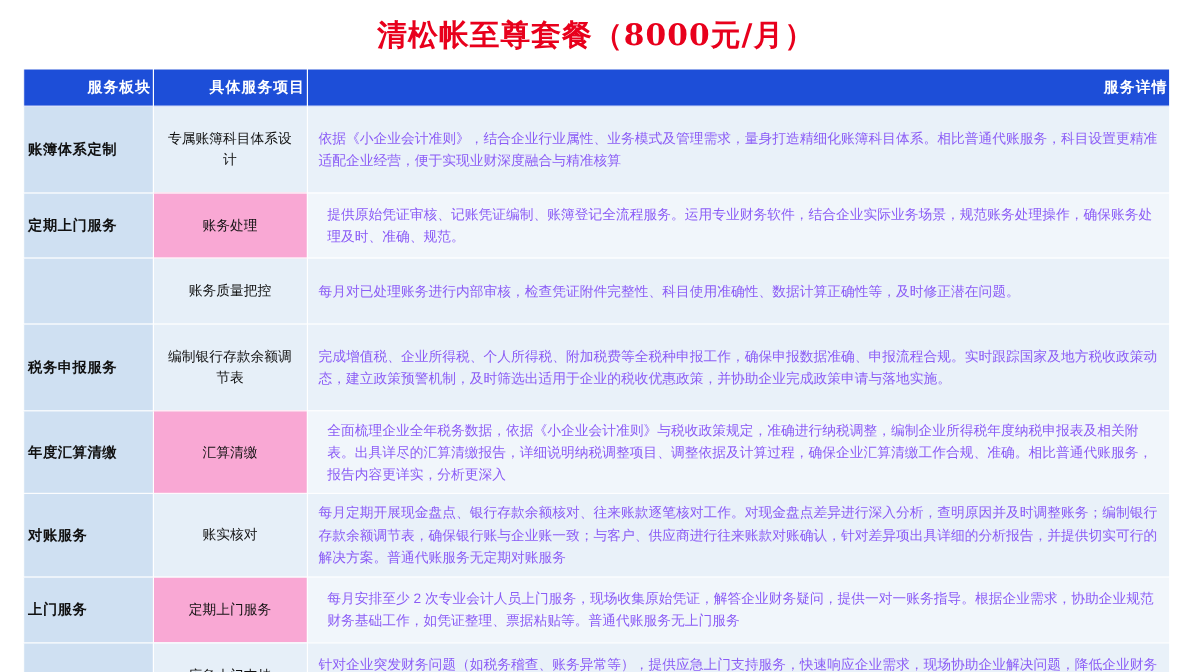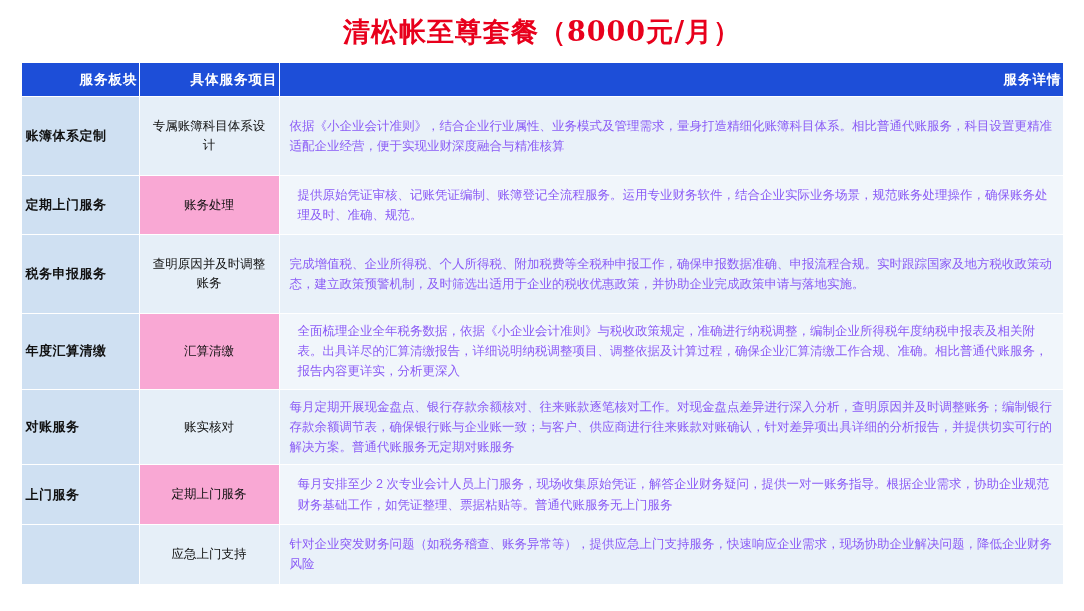--- a/index.html
+++ b/index.html
@@ -106,22 +106,27 @@
         <td class="cat">账簿体系定制</td>
         <td class="item">专属账簿科目体系设计</td>
         <td class="detail">依据《小企业会计准则》，结合企业行业属性、业务模式及管理需求，量身打造精细化账簿科目体系。相比普通代账服务，科目设置更精准适配企业经营，便于实现业财深度融合与精准核算</td>
       </tr>
       <tr class="alt">
         <td class="cat">定期上门服务</td>
         <td class="item">账务处理</td>
         <td class="detail">提供原始凭证审核、记账凭证编制、账簿登记全流程服务。运用专业财务软件，结合企业实际业务场景，规范账务处理操作，确保账务处理及时、准确、规范。</td>
       </tr>
       <tr>
+        <td class="cat"></td>
+        <td class="item">账务质量把控</td>
+        <td class="detail">每月对已处理账务进行内部审核，检查凭证附件完整性、科目使用准确性、数据计算正确性等，及时修正潜在问题。</td>
+      </tr>
+      <tr>
         <td class="cat">税务申报服务</td>
-        <td class="item">查明原因并及时调整账务</td>
+        <td class="item">编制银行存款余额调节表</td>
         <td class="detail">完成增值税、企业所得税、个人所得税、附加税费等全税种申报工作，确保申报数据准确、申报流程合规。实时跟踪国家及地方税收政策动态，建立政策预警机制，及时筛选出适用于企业的税收优惠政策，并协助企业完成政策申请与落地实施。</td>
       </tr>
       <tr class="alt">
         <td class="cat">年度汇算清缴</td>
         <td class="item">汇算清缴</td>
         <td class="detail">全面梳理企业全年税务数据，依据《小企业会计准则》与税收政策规定，准确进行纳税调整，编制企业所得税年度纳税申报表及相关附表。出具详尽的汇算清缴报告，详细说明纳税调整项目、调整依据及计算过程，确保企业汇算清缴工作合规、准确。相比普通代账服务，报告内容更详实，分析更深入</td>
       </tr>
       <tr>
         <td class="cat">对账服务</td>
         <td class="item">账实核对</td>

